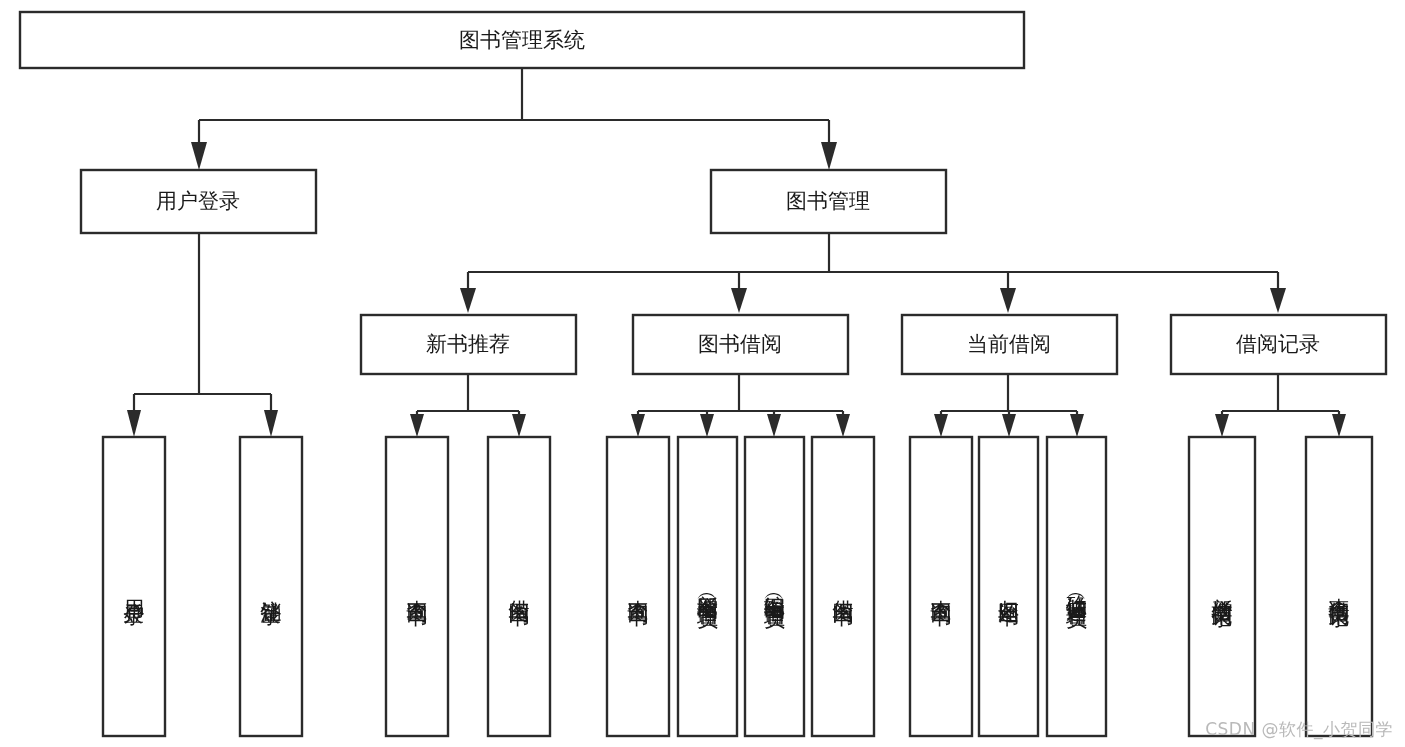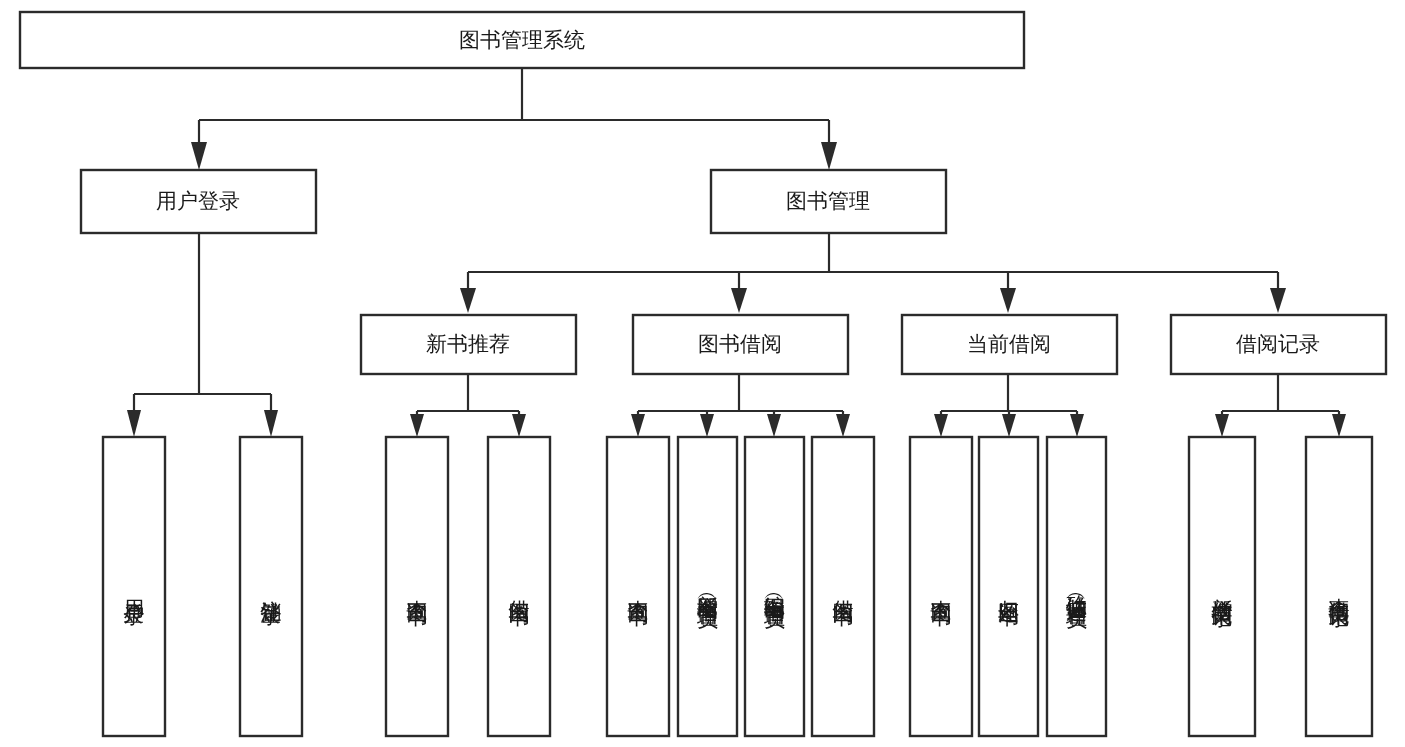--- a/index.html
+++ b/index.html
@@ -207,14 +207,15 @@
   <div class="vlabel" style="left:745px; top:437px; width:59px; height:299px;">编辑图书（管理员）</div>
   <div class="vlabel" style="left:812px; top:437px; width:62px; height:299px;">借阅图书</div>
 
   <div class="vlabel" style="left:910px; top:437px; width:62px; height:299px;">查询图书</div>
   <div class="vlabel" style="left:979px; top:437px; width:59px; height:299px;">归还图书</div>
   <div class="vlabel" style="left:1047px; top:437px; width:59px; height:299px;">确认归还（管理员）</div>
 
   <div class="vlabel" style="left:1189px; top:437px; width:66px; height:299px;">新增借阅记录</div>
   <div class="vlabel" style="left:1306px; top:437px; width:66px; height:299px;">查询借阅记录</div>
 
+  <div class="watermark">CSDN @软件_小贺同学</div>
 
 </div>
 
 </body></html>

